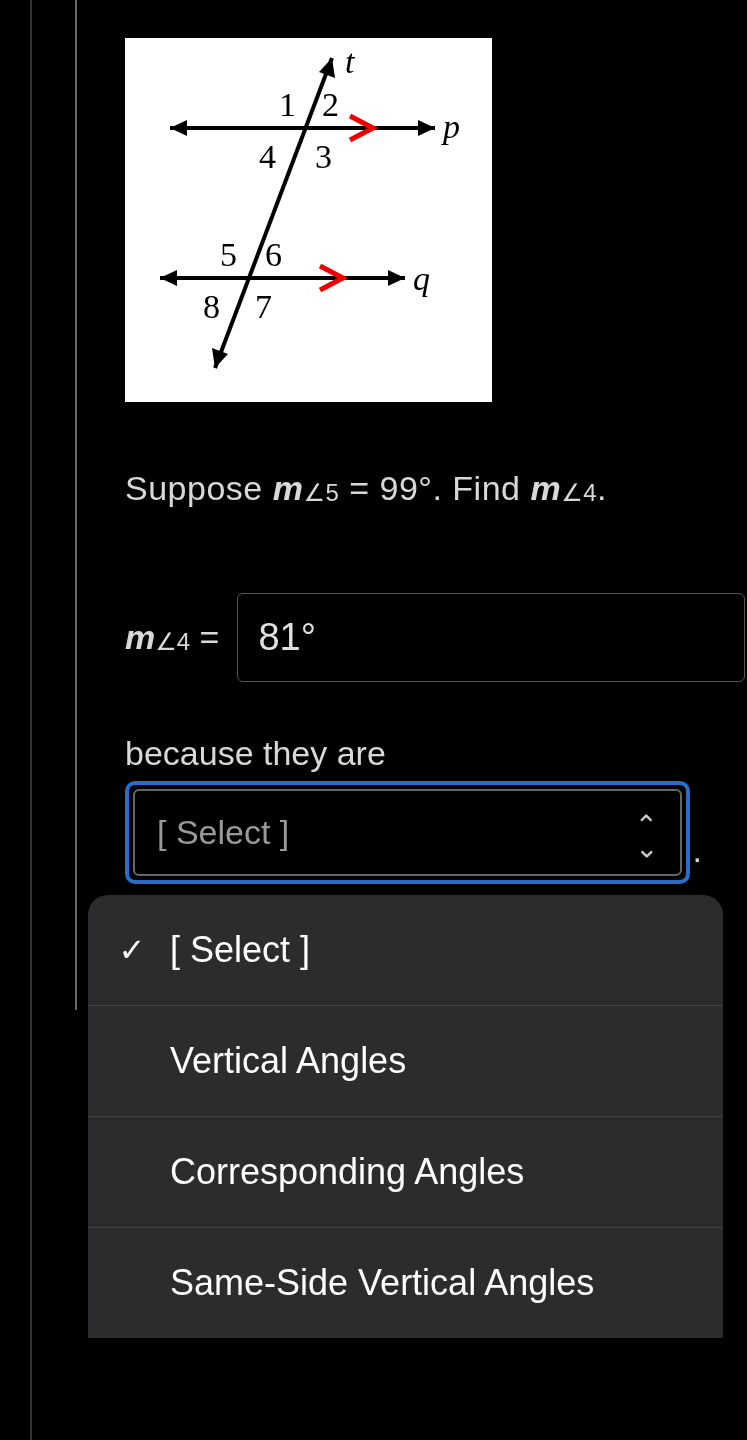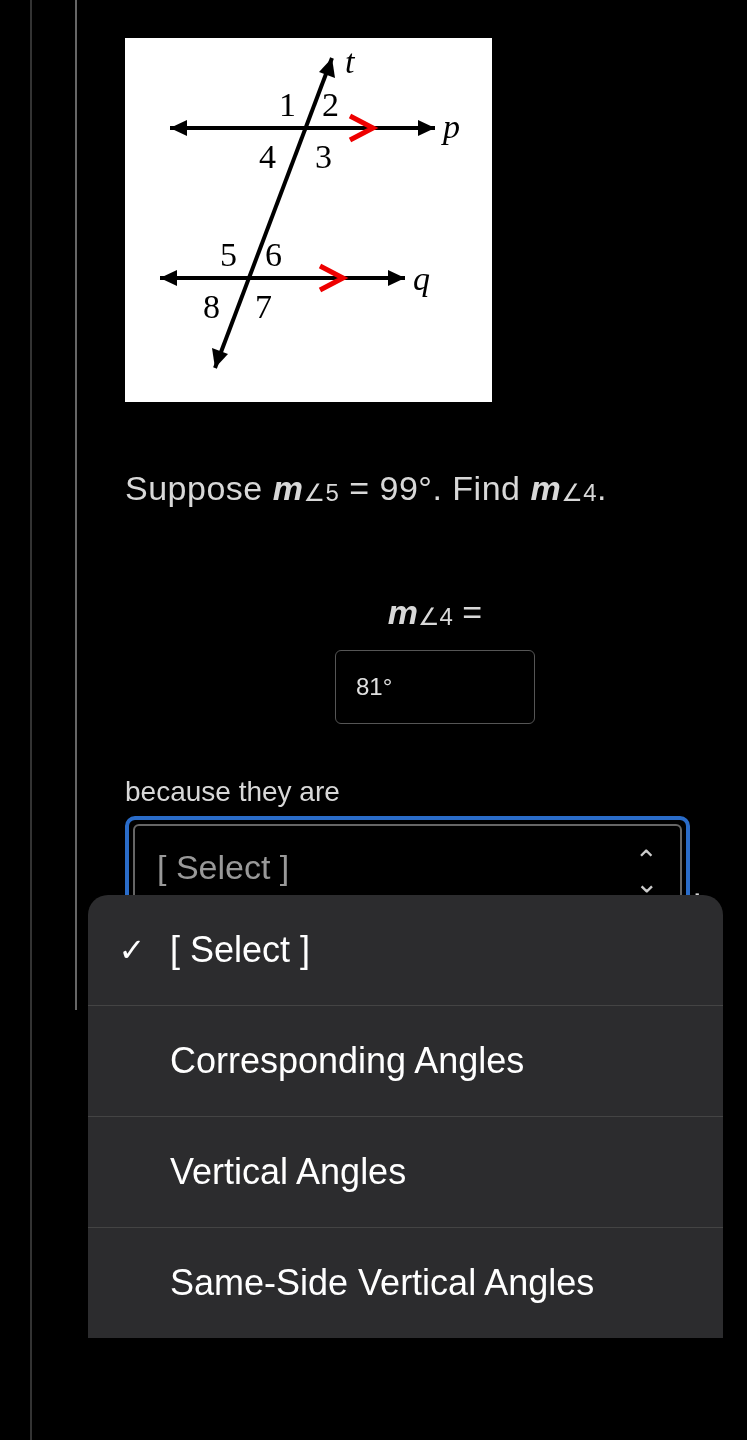--- a/index.html
+++ b/index.html
@@ -34,42 +34,41 @@
     color: #d8d8d8;
     letter-spacing: 0.5px;
   }
   .question-text .mvar { font-weight: 700; font-style: italic; }
   .question-text .angle { font-size: 24px; vertical-align: -1px; }
   .answer-row {
     margin-top: 85px;
     display: flex;
     align-items: center;
     gap: 18px;
-    flex-direction: column;
   }
   .answer-label {
     font-size: 34px;
     color: #d8d8d8;
     font-weight: 300;
   }
   .answer-label .mvar { font-weight: 700; font-style: italic; }
   .answer-label .angle { font-size: 24px; vertical-align: -1px; }
   .answer-input {
     flex: 1;
     border: 1px solid #555;
     border-radius: 6px;
     background: transparent;
     color: #e0e0e0;
-    font-size: 24px;
+    font-size: 38px;
     padding: 22px 20px;
     min-width: 200px;
   }
   .because-text {
     margin-top: 52px;
-    font-size: 28px;
+    font-size: 34px;
     font-weight: 300;
     color: #d8d8d8;
   }
   .select-wrap {
     margin-top: 8px;
     position: relative;
     border: 4px solid #2a6cc9;
     border-radius: 10px;
     padding: 4px;
     width: 565px;
@@ -199,23 +198,23 @@
 
 <div class="dropdown">
   <div class="dropdown-item">
     <span class="check-col">
         <span class="check">✓</span>
       </span>
     <span>[ Select ]</span>
   </div>
   <div class="dropdown-item">
     <span class="check-col"></span>
+    <span>Vertical Angles</span>
+  </div>
+  <div class="dropdown-item">
+    <span class="check-col"></span>
     <span>Corresponding Angles</span>
-  </div>
-  <div class="dropdown-item">
-    <span class="check-col"></span>
-    <span>Vertical Angles</span>
   </div>
   <div class="dropdown-item">
     <span class="check-col"></span>
     <span>Same-Side Vertical Angles</span>
   </div>
 </div>
 
 </body></html>

